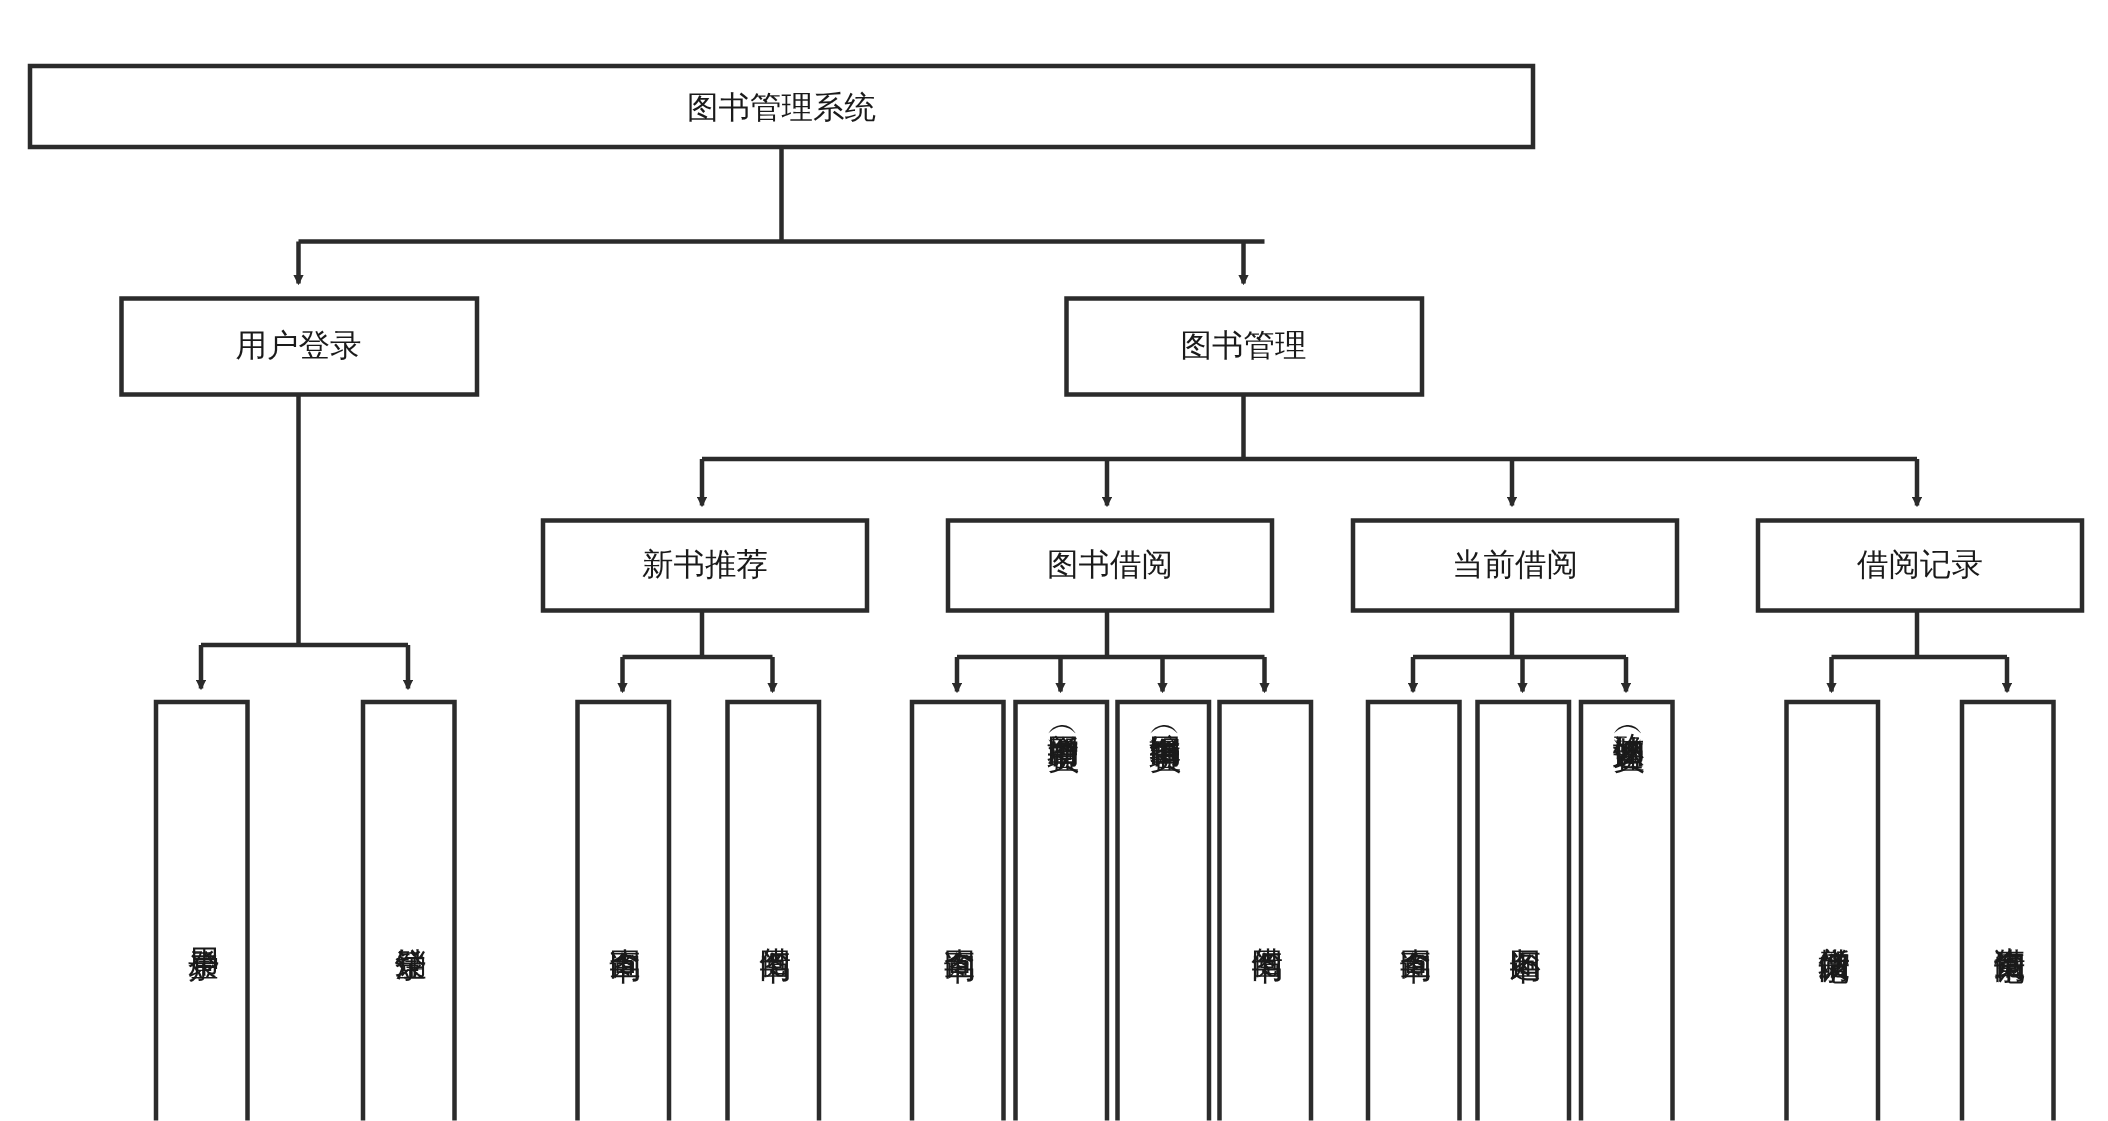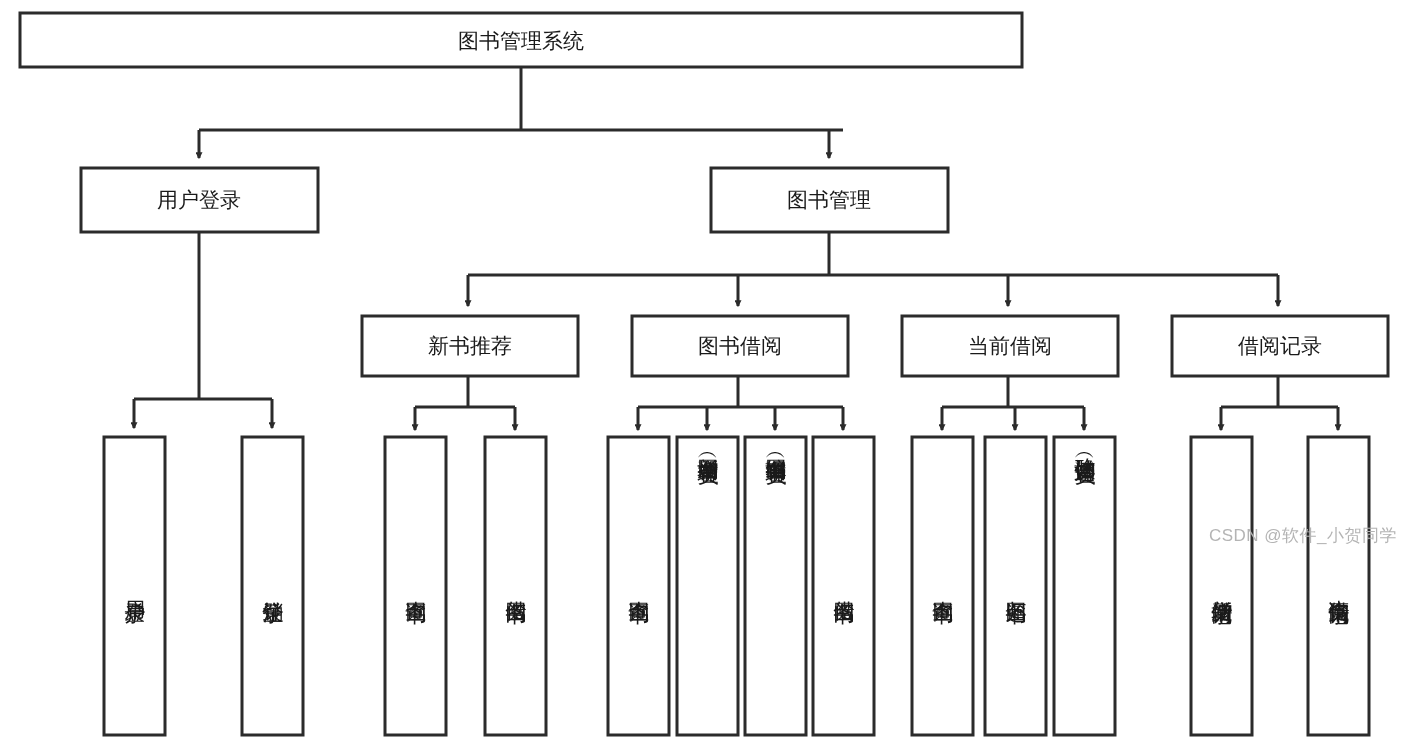--- a/index.html
+++ b/index.html
@@ -11,20 +11,21 @@
     width: 1405px;
     height: 747px;
     font-family: "Liberation Sans", "DejaVu Sans", sans-serif;
     overflow: hidden;
   }
   #diagram-root {
     position: relative;
     width: 1405px;
     height: 553px;
     background: #ffffff;
+    margin-top: 31px;
   }
   svg.diagram-canvas {
     position: absolute;
     top: 0;
     left: 0;
     width: 1405px;
     height: 747px;
   }
   .node-box {
     fill: #ffffff;
@@ -234,15 +235,14 @@
   </div>
 
   <div class="vert-label-wrap" style="left:1191px; top:437px; width:61px; height:298px;">
     <span class="vert-label">新增借阅记录</span>
   </div>
 
   <div class="vert-label-wrap" style="left:1308px; top:437px; width:61px; height:298px;">
     <span class="vert-label">查询借阅记录</span>
   </div>
 
-  <div class="watermark">CSDN @软件_小贺同学</div>
 
 </div>
 
 </body></html>

